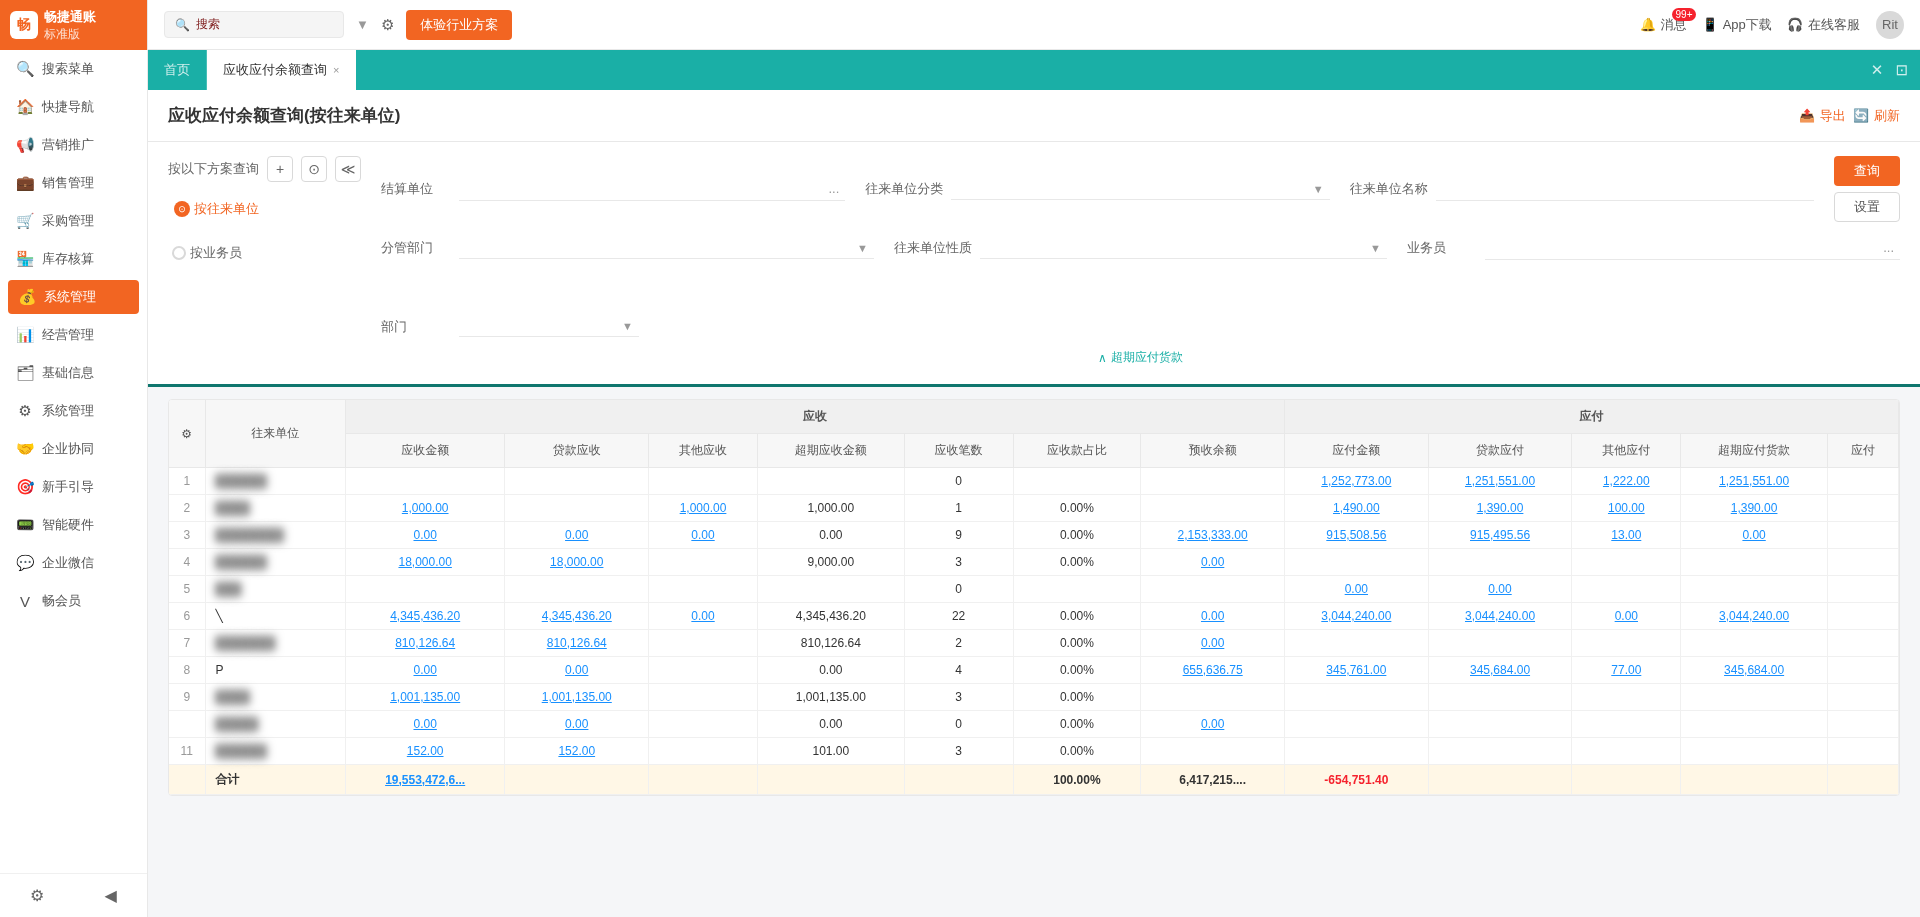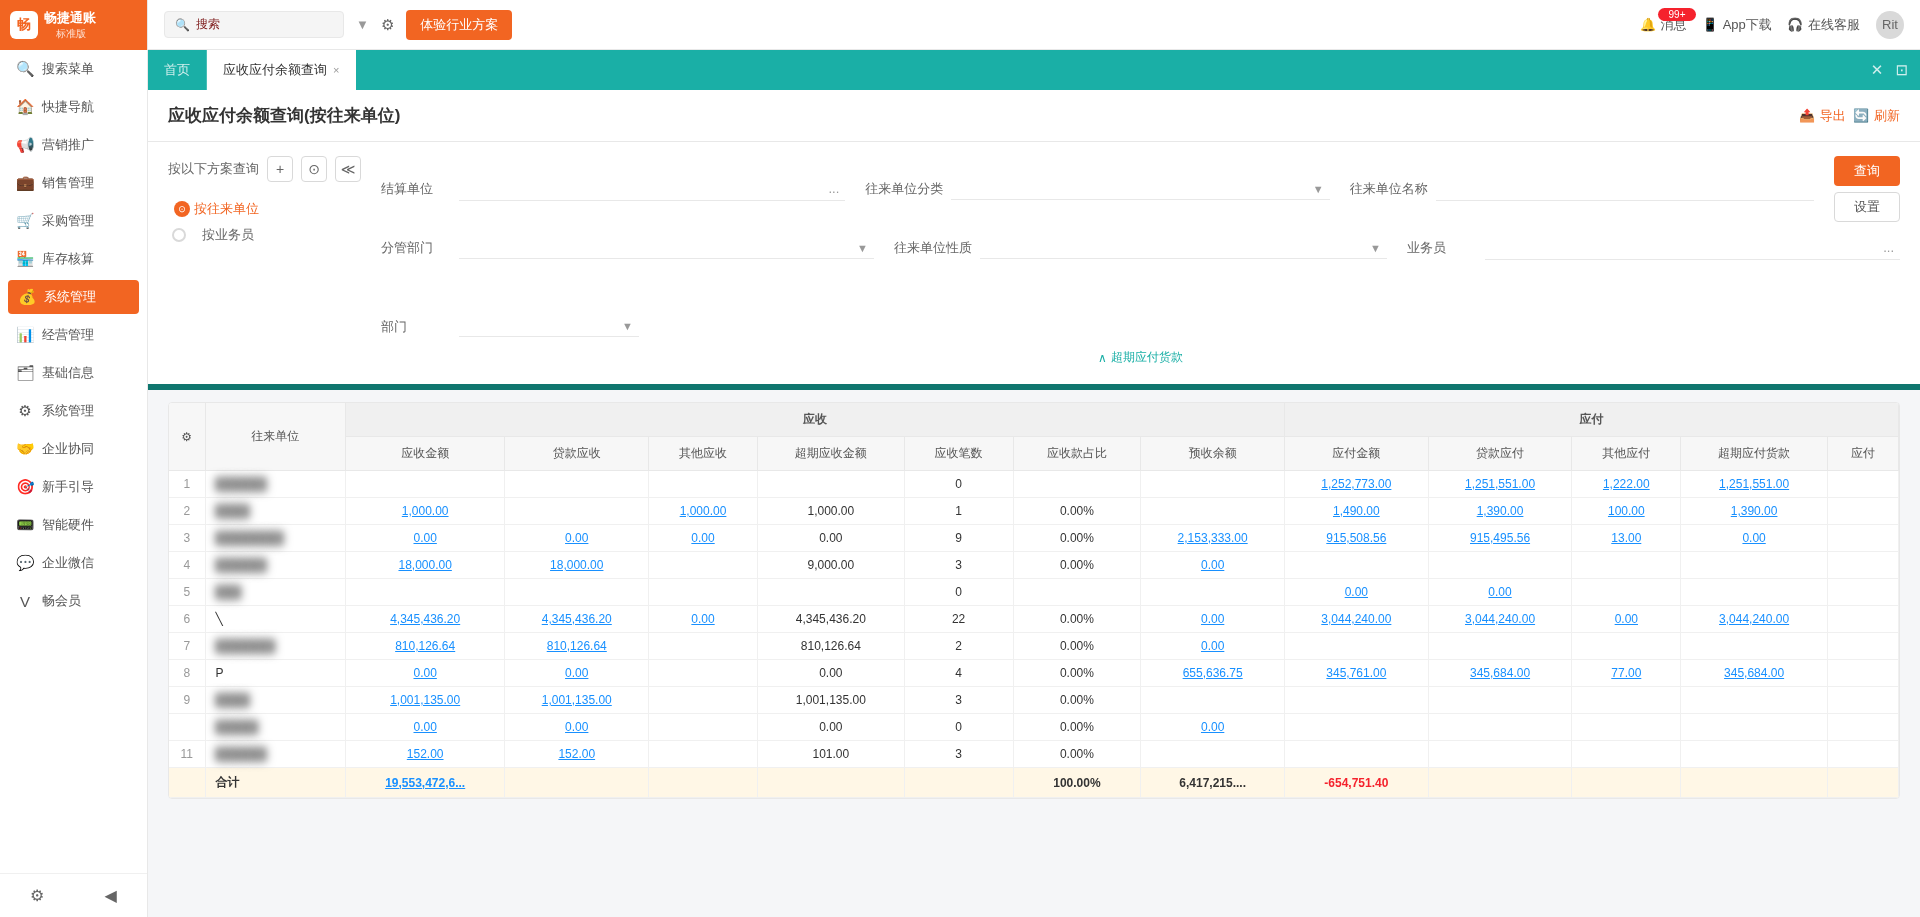--- a/index.html
+++ b/index.html
@@ -6,59 +6,59 @@
     body { font-family: 'Microsoft YaHei', Arial, sans-serif; font-size: 13px; background: #f0f2f5; color: #333; height: 917px; overflow: hidden; }
 
     
     .app-container { display: flex; height: 917px; }
 
     
     .sidebar { width: 148px; background: #fff; display: flex; flex-direction: column; border-right: 1px solid #e8e8e8; flex-shrink: 0; }
     .sidebar-logo { background: #f26522; height: 50px; display: flex; align-items: center; padding: 0 10px; gap: 6px; }
     .sidebar-logo-icon { width: 28px; height: 28px; background: #fff; border-radius: 6px; display: flex; align-items: center; justify-content: center; color: #f26522; font-weight: bold; font-size: 14px; }
     .sidebar-logo-text { color: #fff; font-size: 13px; font-weight: bold; }
-    .sidebar-logo-edition { color: rgba(255,255,255,0.8); font-size: 10px; display: block; margin-left: 12px; }
+    .sidebar-logo-edition { color: rgba(255,255,255,0.8); font-size: 12px; display: block; }
     .sidebar-item { display: flex; align-items: center; gap: 8px; padding: 10px 16px; cursor: pointer; color: #555; }
     .sidebar-item.active { background: #f26522; color: #fff; border-radius: 4px; margin: 2px 8px; padding: 8px 10px; }
     .sidebar-item .icon { font-size: 15px; width: 18px; text-align: center; }
     .sidebar-bottom { margin-top: auto; border-top: 1px solid #f0f0f0; padding: 8px 0; }
 
     
     .main { flex: 1; display: flex; flex-direction: column; overflow: hidden; }
 
     
     .topbar { height: 50px; background: #fff; border-bottom: 1px solid #e8e8e8; display: flex; align-items: center; padding: 0 16px; gap: 12px; flex-shrink: 0; }
     .topbar-search { background: #f5f5f5; border: 1px solid #e8e8e8; border-radius: 4px; padding: 4px 10px; color: #999; font-size: 12px; width: 180px; display: flex; align-items: center; gap: 6px; }
     .topbar-chevron { color: #999; cursor: pointer; }
     .topbar-gear { color: #666; cursor: pointer; font-size: 15px; }
     .topbar-btn-industry { background: #f26522; color: #fff; border: none; border-radius: 4px; padding: 6px 14px; cursor: pointer; font-size: 13px; }
     .topbar-right { margin-left: auto; display: flex; align-items: center; gap: 16px; }
     .topbar-badge { position: relative; display: flex; align-items: center; gap: 4px; cursor: pointer; color: #555; font-size: 13px; }
-    .badge-count { background: #f5222d; color: #fff; border-radius: 10px; font-size: 10px; padding: 1px 11px; position: absolute; top: -8px; right: -10px; min-width: 18px; text-align: center; }
+    .badge-count { background: #f5222d; color: #fff; border-radius: 10px; font-size: 10px; padding: 1px 4px; position: absolute; top: -8px; right: -10px; min-width: 18px; text-align: center; }
     .topbar-avatar { width: 28px; height: 28px; border-radius: 50%; background: #d9d9d9; display: flex; align-items: center; justify-content: center; font-size: 13px; color: #666; }
 
     
     .tabbar { height: 40px; background: #1aafa6; display: flex; align-items: stretch; flex-shrink: 0; }
     .tab { display: flex; align-items: center; padding: 16px 16px; gap: 6px; cursor: pointer; color: rgba(255,255,255,0.8); font-size: 13px; border-right: 1px solid rgba(255,255,255,0.2); }
     .tab.active { background: #fff; color: #333; }
     .tab-close { color: #999; font-size: 11px; cursor: pointer; }
     .tabbar-controls { margin-left: auto; display: flex; align-items: center; gap: 4px; padding: 0 8px; }
     .tabbar-ctrl-btn { color: rgba(255,255,255,0.8); background: none; border: none; cursor: pointer; font-size: 15px; padding: 4px; }
 
     
     .page-content { flex: 1; overflow-y: auto; background: #f5f6f8; }
 
     
     .page-header { background: #fff; padding: 14px 20px; display: flex; align-items: center; justify-content: space-between; border-bottom: 1px solid #e8e8e8; }
     .page-title { font-size: 17px; font-weight: bold; color: #333; }
     .page-header-actions { display: flex; gap: 8px; }
     .header-btn { background: none; border: none; color: #f26522; cursor: pointer; font-size: 13px; display: flex; align-items: center; gap: 4px; }
 
     
-    .search-area { background: #fff; padding: 14px 20px; border-bottom: 6px solid #0f766e; }
+    .search-area { background: #fff; padding: 14px 20px; border-bottom: 3px solid #0f766e; }
     .search-toolbar { display: flex; align-items: center; gap: 8px; margin-bottom: 14px; }
     .search-toolbar-label { color: #666; font-size: 13px; }
     .search-toolbar-icon-btn { border: 1px solid #d9d9d9; border-radius: 4px; background: #fff; width: 26px; height: 26px; display: flex; align-items: center; justify-content: center; cursor: pointer; color: #666; font-size: 14px; }
     .search-rows { display: flex; flex-direction: column; gap: 14px; }
     .search-row { display: flex; align-items: center; gap: 20px; }
     .search-field { display: flex; align-items: center; gap: 8px; flex: 1; }
     .search-field-label { color: #666; font-size: 13px; white-space: nowrap; min-width: 70px; }
     .search-input { flex: 1; border: none; border-bottom: 1px solid #e8e8e8; padding: 4px 6px; font-size: 13px; background: #fff; outline: none; color: #999; }
     .search-dots { color: #999; cursor: pointer; }
     .search-dropdown { display: flex; align-items: center; flex: 1; border-bottom: 1px solid #e8e8e8; padding: 4px 6px; cursor: pointer; }
@@ -243,21 +243,21 @@
             <div>
               <div class="query-method-item" style="color:#f26522;">
                 <div style="display:flex;align-items:center;gap:4px;">
                   <div style="width:16px;height:16px;background:#f26522;border-radius:50%;display:flex;align-items:center;justify-content:center;">
                     <span style="color:#fff;font-size:9px;">⊙</span>
                   </div>
                   <span>按往来单位</span>
                 </div>
               </div>
               <div class="query-method-item" style="color:#666; padding-left:4px;">
-                <div style="display:flex;align-items:center;gap:16px;">
+                <div style="display:flex;align-items:center;gap:4px;margin-top:18px;">
                   <div class="radio-circle-empty"></div>
                   <span>按业务员</span>
                 </div>
               </div>
             </div>
           </div>
 
           <div style="flex:1;">
             <div class="search-rows">
 

